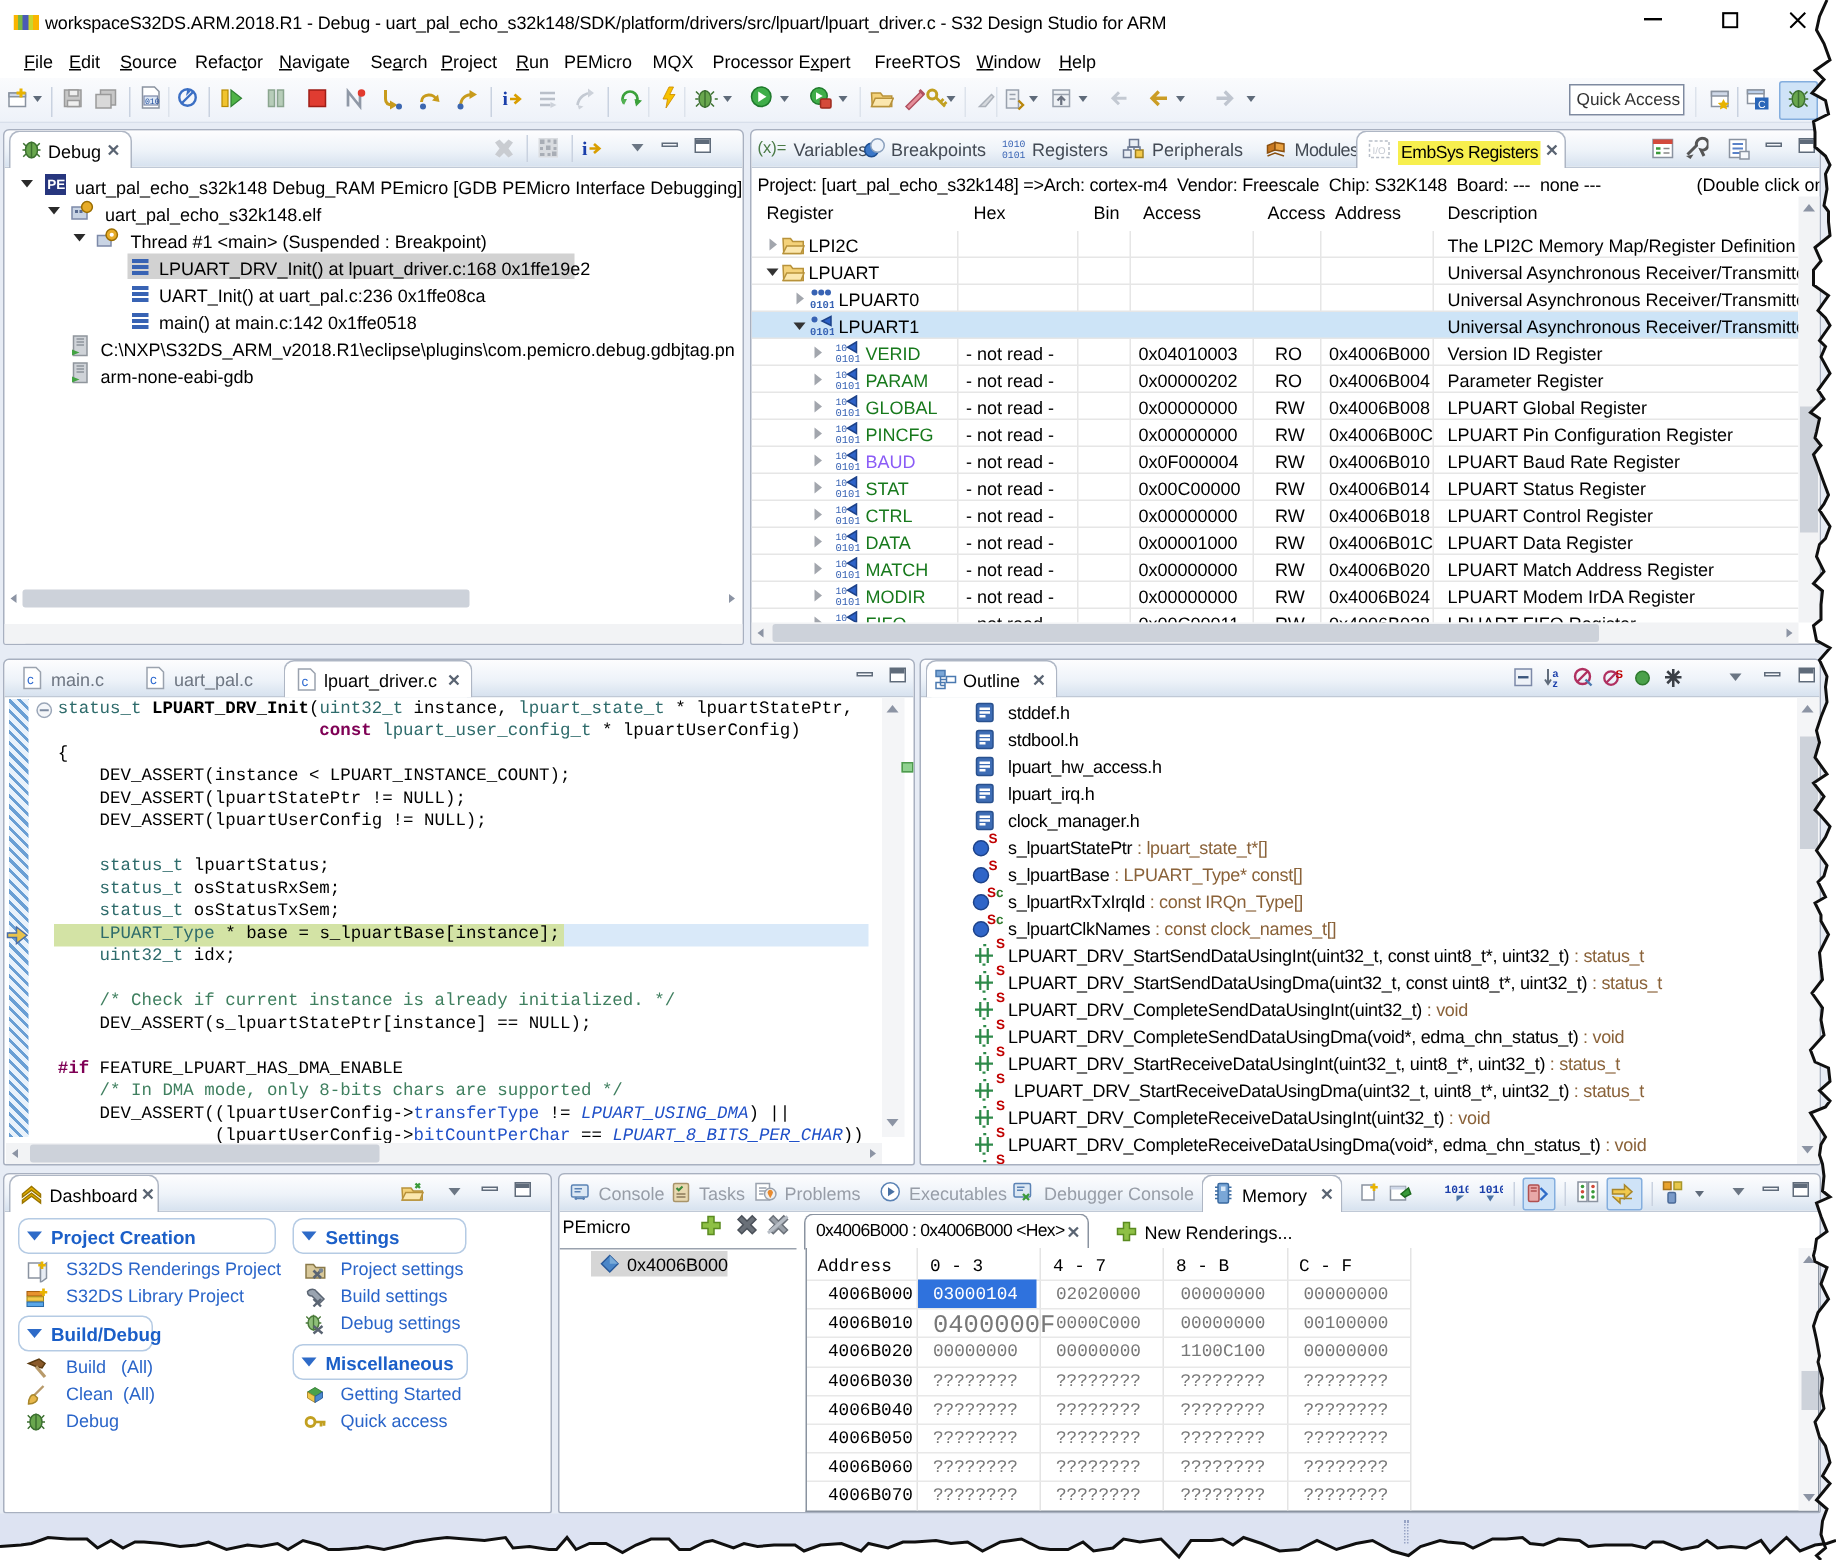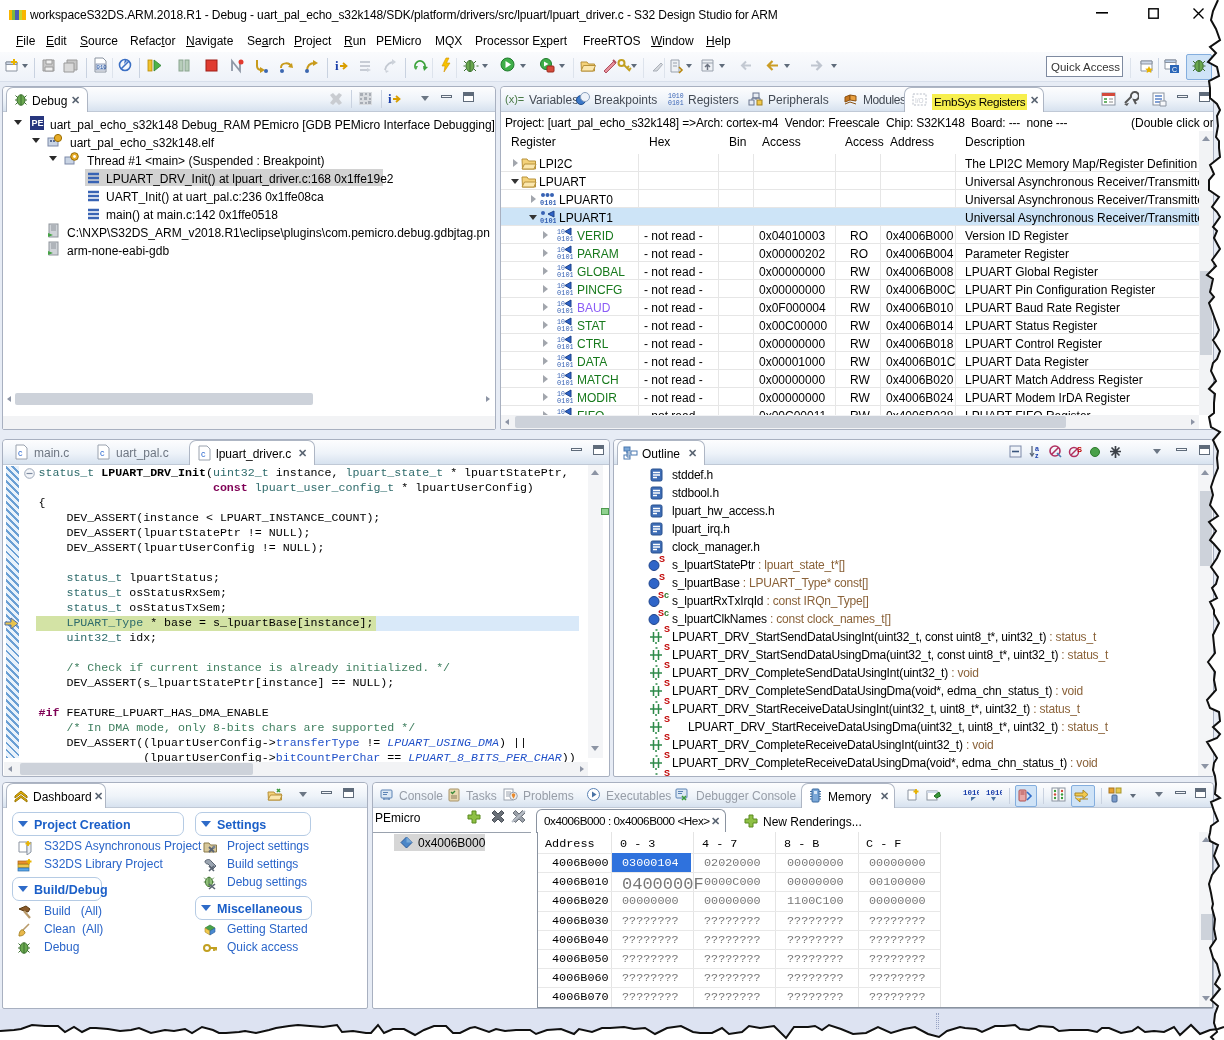--- a/index.html
+++ b/index.html
@@ -755,21 +755,21 @@
           <path d="M4.5 3 v10 M9.5 3 v10 M1 8 h12" stroke="#2e8a4a" stroke-width="1.5" fill="none"></path>
           <path d="M6.5 1 h2 M6 14 h2" stroke="#2e8a4a" stroke-width="1.5"></path>
         </svg>
         <span class="abs" style="left:50px;top:231px;font-size:9px;font-weight:bold;color:#c00000;font-family:Liberation Sans">S</span>
       <div class="row" style="left:58px;top:237px;letter-spacing:-0.2px">LPUART_DRV_StartReceiveDataUsingInt(uint32_t, uint8_t*, uint32_t)<span style="color:#8a6239"> : status_t</span></div>
       <svg class="abs" style="left:35px;top:254px" width="14" height="15">
           <path d="M4.5 3 v10 M9.5 3 v10 M1 8 h12" stroke="#2e8a4a" stroke-width="1.5" fill="none"></path>
           <path d="M6.5 1 h2 M6 14 h2" stroke="#2e8a4a" stroke-width="1.5"></path>
         </svg>
         <span class="abs" style="left:50px;top:249px;font-size:9px;font-weight:bold;color:#c00000;font-family:Liberation Sans">S</span>
-      <div class="row" style="left:74px;top:255px;letter-spacing:-0.2px">LPUART_DRV_StartReceiveDataUsingDma(uint32_t, uint8_t*, uint32_t)<span style="color:#8a6239"> : status_t</span></div>
+      <div class="row" style="left:62px;top:255px;letter-spacing:-0.2px">LPUART_DRV_StartReceiveDataUsingDma(uint32_t, uint8_t*, uint32_t)<span style="color:#8a6239"> : status_t</span></div>
       <svg class="abs" style="left:35px;top:272px" width="14" height="15">
           <path d="M4.5 3 v10 M9.5 3 v10 M1 8 h12" stroke="#2e8a4a" stroke-width="1.5" fill="none"></path>
           <path d="M6.5 1 h2 M6 14 h2" stroke="#2e8a4a" stroke-width="1.5"></path>
         </svg>
         <span class="abs" style="left:50px;top:267px;font-size:9px;font-weight:bold;color:#c00000;font-family:Liberation Sans">S</span>
       <div class="row" style="left:58px;top:273px;letter-spacing:-0.2px">LPUART_DRV_CompleteReceiveDataUsingInt(uint32_t)<span style="color:#8a6239"> : void</span></div>
       <svg class="abs" style="left:35px;top:290px" width="14" height="15">
           <path d="M4.5 3 v10 M9.5 3 v10 M1 8 h12" stroke="#2e8a4a" stroke-width="1.5" fill="none"></path>
           <path d="M6.5 1 h2 M6 14 h2" stroke="#2e8a4a" stroke-width="1.5"></path>
         </svg>
@@ -817,21 +817,21 @@
       <div class="row" style="left:214px;top:10px;font-weight:bold;color:#1b5fc8;font-size:12.5px">Settings</div>
       <div class="abs" style="left:15px;top:78px;width:0;height:0;border-left:5px solid transparent;border-right:5px solid transparent;border-top:6px solid #2e6bc8"></div>
       <div class="row" style="left:31px;top:75px;font-weight:bold;color:#1b5fc8;font-size:12.5px">Build/Debug</div>
       <div class="abs" style="left:198px;top:97px;width:0;height:0;border-left:5px solid transparent;border-right:5px solid transparent;border-top:6px solid #2e6bc8"></div>
       <div class="row" style="left:214px;top:94px;font-weight:bold;color:#1b5fc8;font-size:12.5px">Miscellaneous</div>
       <svg class="ic" style="left:14px;top:31px">
           <path d="M2 3 h8 v10 h-8z" fill="#fff" stroke="#8a93a0"></path>
           <path d="M10 6 l4-3 v10 l-4 3z" fill="#e8edf4" stroke="#8a93a0"></path>
           <path d="M11 2 v5 M8.5 4.5 h5" stroke="#e8b300" stroke-width="1.8"></path>
         </svg>
-      <div class="row" style="left:41px;top:31px;color:#2a65c9">S32DS Asynchronous Project</div>
+      <div class="row" style="left:41px;top:31px;color:#2a65c9">S32DS Renderings Project</div>
       <svg class="ic" style="left:14px;top:49px">
           <rect x="1" y="4" width="11" height="3" fill="#e8922e" stroke="#a85f10" stroke-width="0.7"></rect>
           <rect x="1" y="7.5" width="11" height="3" fill="#f2c94c" stroke="#a88a10" stroke-width="0.7"></rect>
           <rect x="1" y="11" width="11" height="3" fill="#5aa7e8" stroke="#2a6aa8" stroke-width="0.7"></rect>
           <path d="M12 2 v5 M9.5 4.5 h5" stroke="#e8b300" stroke-width="1.8"></path>
         </svg>
       <div class="row" style="left:41px;top:49px;color:#2a65c9">S32DS Library Project</div>
       <svg class="ic" style="left:14px;top:96px">
           <path d="M2 5 l7-3 4 3 -2 3 -4-1z" fill="#8a5a2a" stroke="#5a3a10"></path>
           <path d="M7 7 l6 7" stroke="#b89a6a" stroke-width="2.2"></path>

